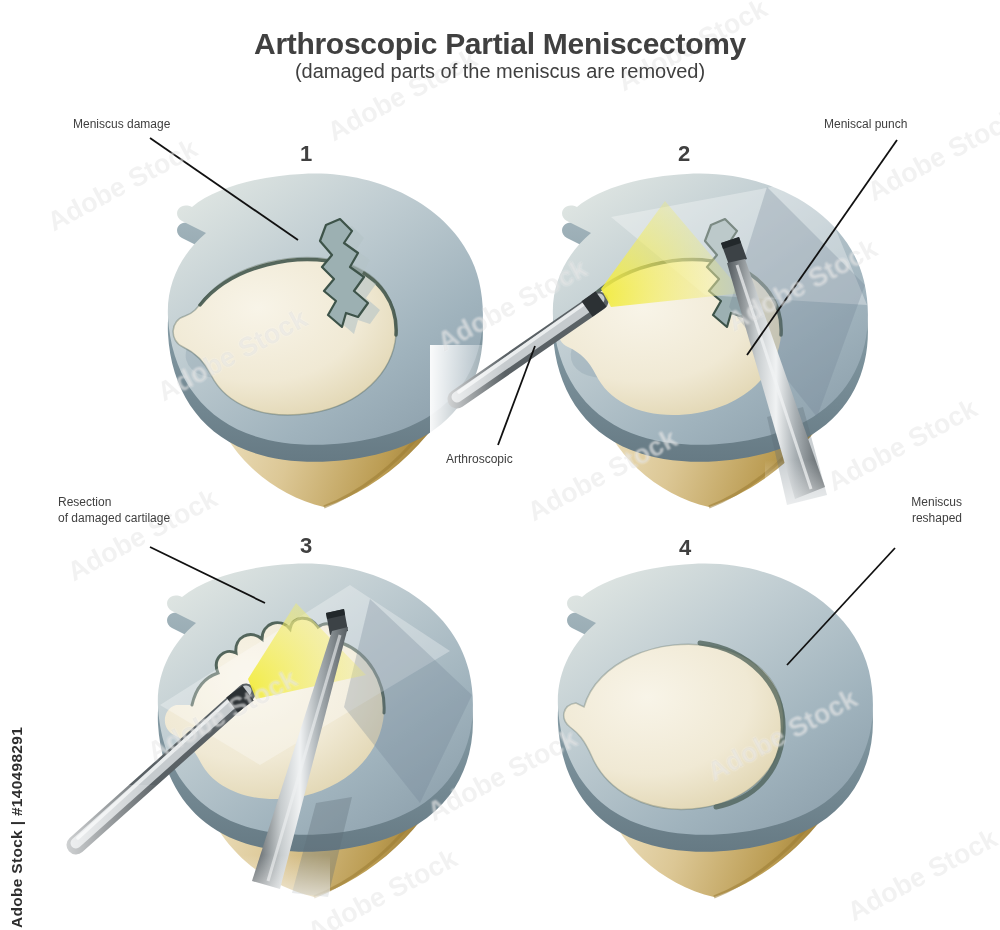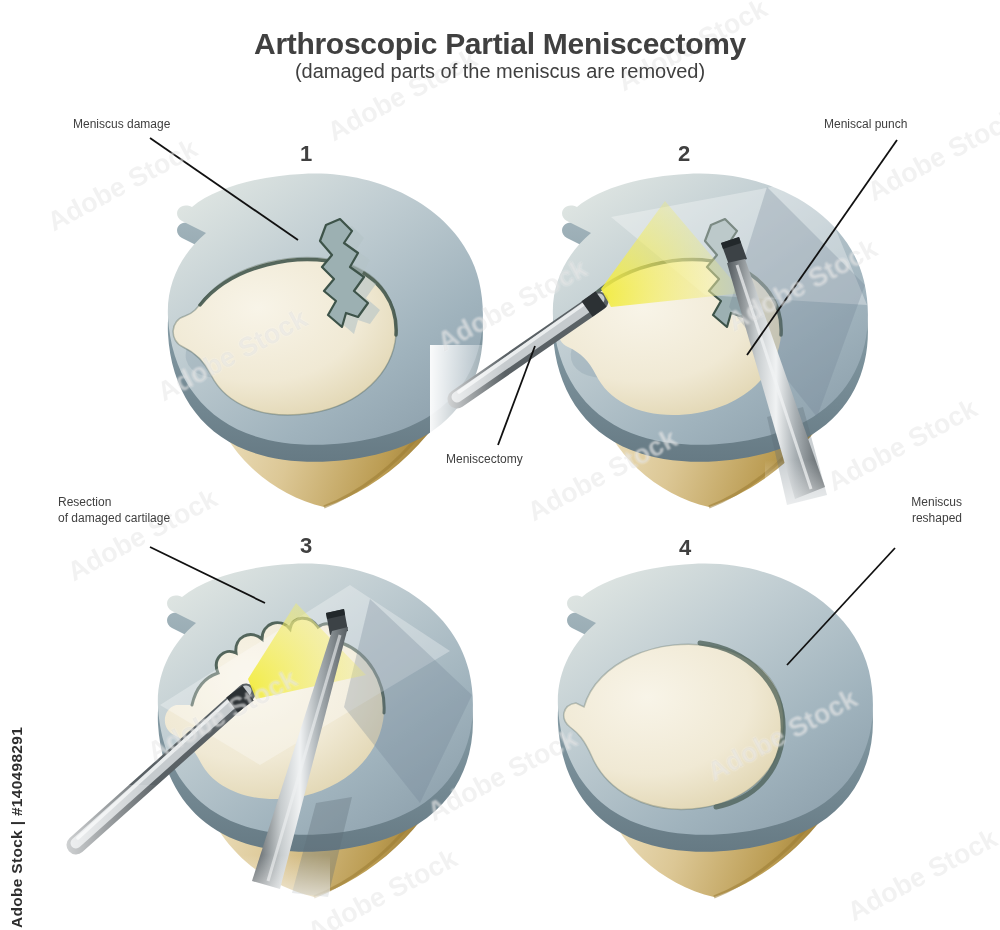--- a/index.html
+++ b/index.html
@@ -181,20 +181,20 @@
   <div id="title" class="txt">Arthroscopic Partial Meniscectomy</div>
   <div id="subtitle" class="txt">(damaged parts of the meniscus are removed)</div>
 
   <div class="txt num" style="left:296px;top:141px;width:20px;text-align:center">1</div>
   <div class="txt num" style="left:674px;top:141px;width:20px;text-align:center">2</div>
   <div class="txt num" style="left:296px;top:533px;width:20px;text-align:center">3</div>
   <div class="txt num" style="left:675px;top:535px;width:20px;text-align:center">4</div>
 
   <div class="txt label" style="left:73px;top:117px">Meniscus damage</div>
   <div class="txt label" style="left:824px;top:117px">Meniscal punch</div>
-  <div class="txt label" style="left:446px;top:452px">Meniscectomy</div>
+  <div class="txt label" style="left:446px;top:452px">Arthroscopic</div>
   <div class="txt label" style="left:58px;top:495px;width:240px;text-align:left">Resection
 of damaged cartilage</div>
   <div class="txt label" style="left:834px;top:495px;width:128px;text-align:right">Meniscus
 reshaped</div>
 
   <div id="wm-credit">Adobe Stock | #140498291</div>
 </div>
 
 </body></html>

